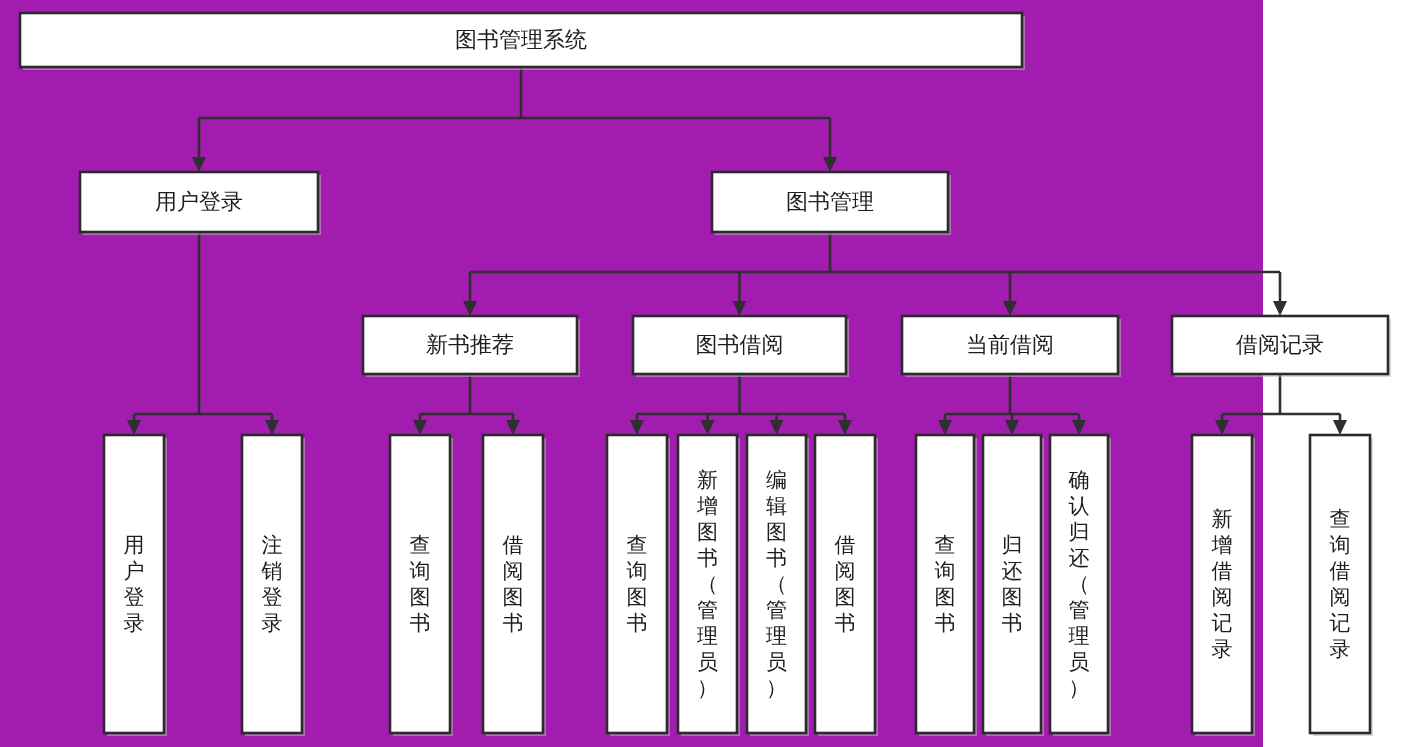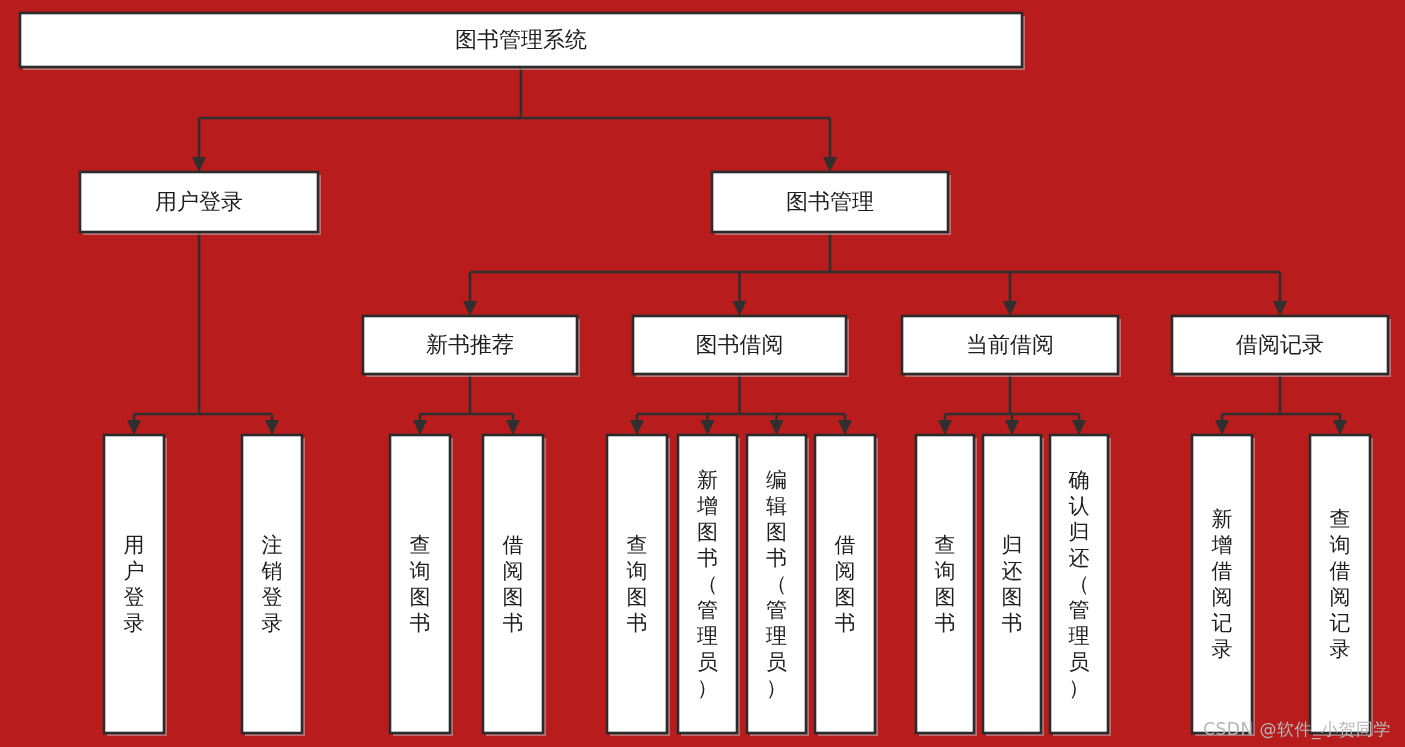--- a/index.html
+++ b/index.html
@@ -9,23 +9,23 @@
     background: #ffffff;
   }
   body {
     width: 1405px;
     height: 747px;
     overflow: hidden;
     font-family: "DejaVu Sans", "Liberation Sans", sans-serif;
   }
   #diagram-root {
     position: relative;
-    width: 1405px;
+    width: 1263px;
     height: 747px;
-    background: #b91c1c;
+    background: #a21caf;
   }
   svg.diagram-canvas {
     position: absolute;
     left: 0;
     top: 0;
     width: 1405px;
     height: 747px;
     display: block;
   }
   .node-box {
@@ -227,14 +227,13 @@
           <text class="node-label-v" x="1222" y="526"><tspan x="1222" dy="0">新</tspan><tspan x="1222" dy="26">增</tspan><tspan x="1222" dy="26">借</tspan><tspan x="1222" dy="26">阅</tspan><tspan x="1222" dy="26">记</tspan><tspan x="1222" dy="26">录</tspan></text>
         </g>
         <g>
           <rect class="node-shadow" x="1313" y="438" width="60" height="298"></rect>
           <rect class="node-box" x="1310" y="435" width="60" height="298"></rect>
           <text class="node-label-v" x="1340" y="526"><tspan x="1340" dy="0">查</tspan><tspan x="1340" dy="26">询</tspan><tspan x="1340" dy="26">借</tspan><tspan x="1340" dy="26">阅</tspan><tspan x="1340" dy="26">记</tspan><tspan x="1340" dy="26">录</tspan></text>
         </g>
       </g>
   </svg>
 
-  <div class="watermark">CSDN @软件_小贺同学</div>
 </div>
 
 </body></html>

